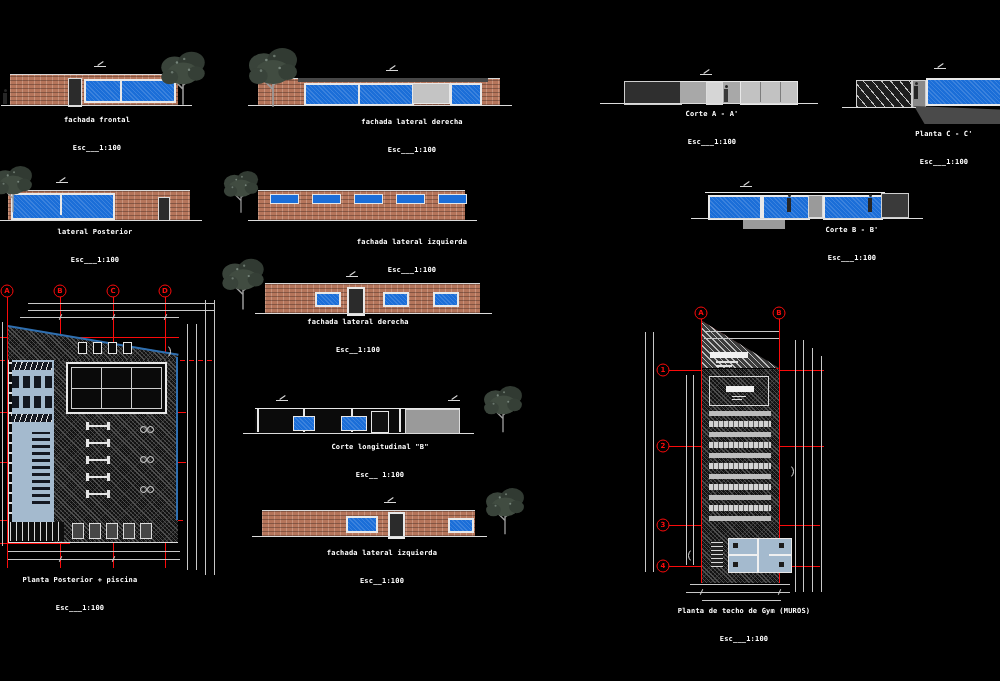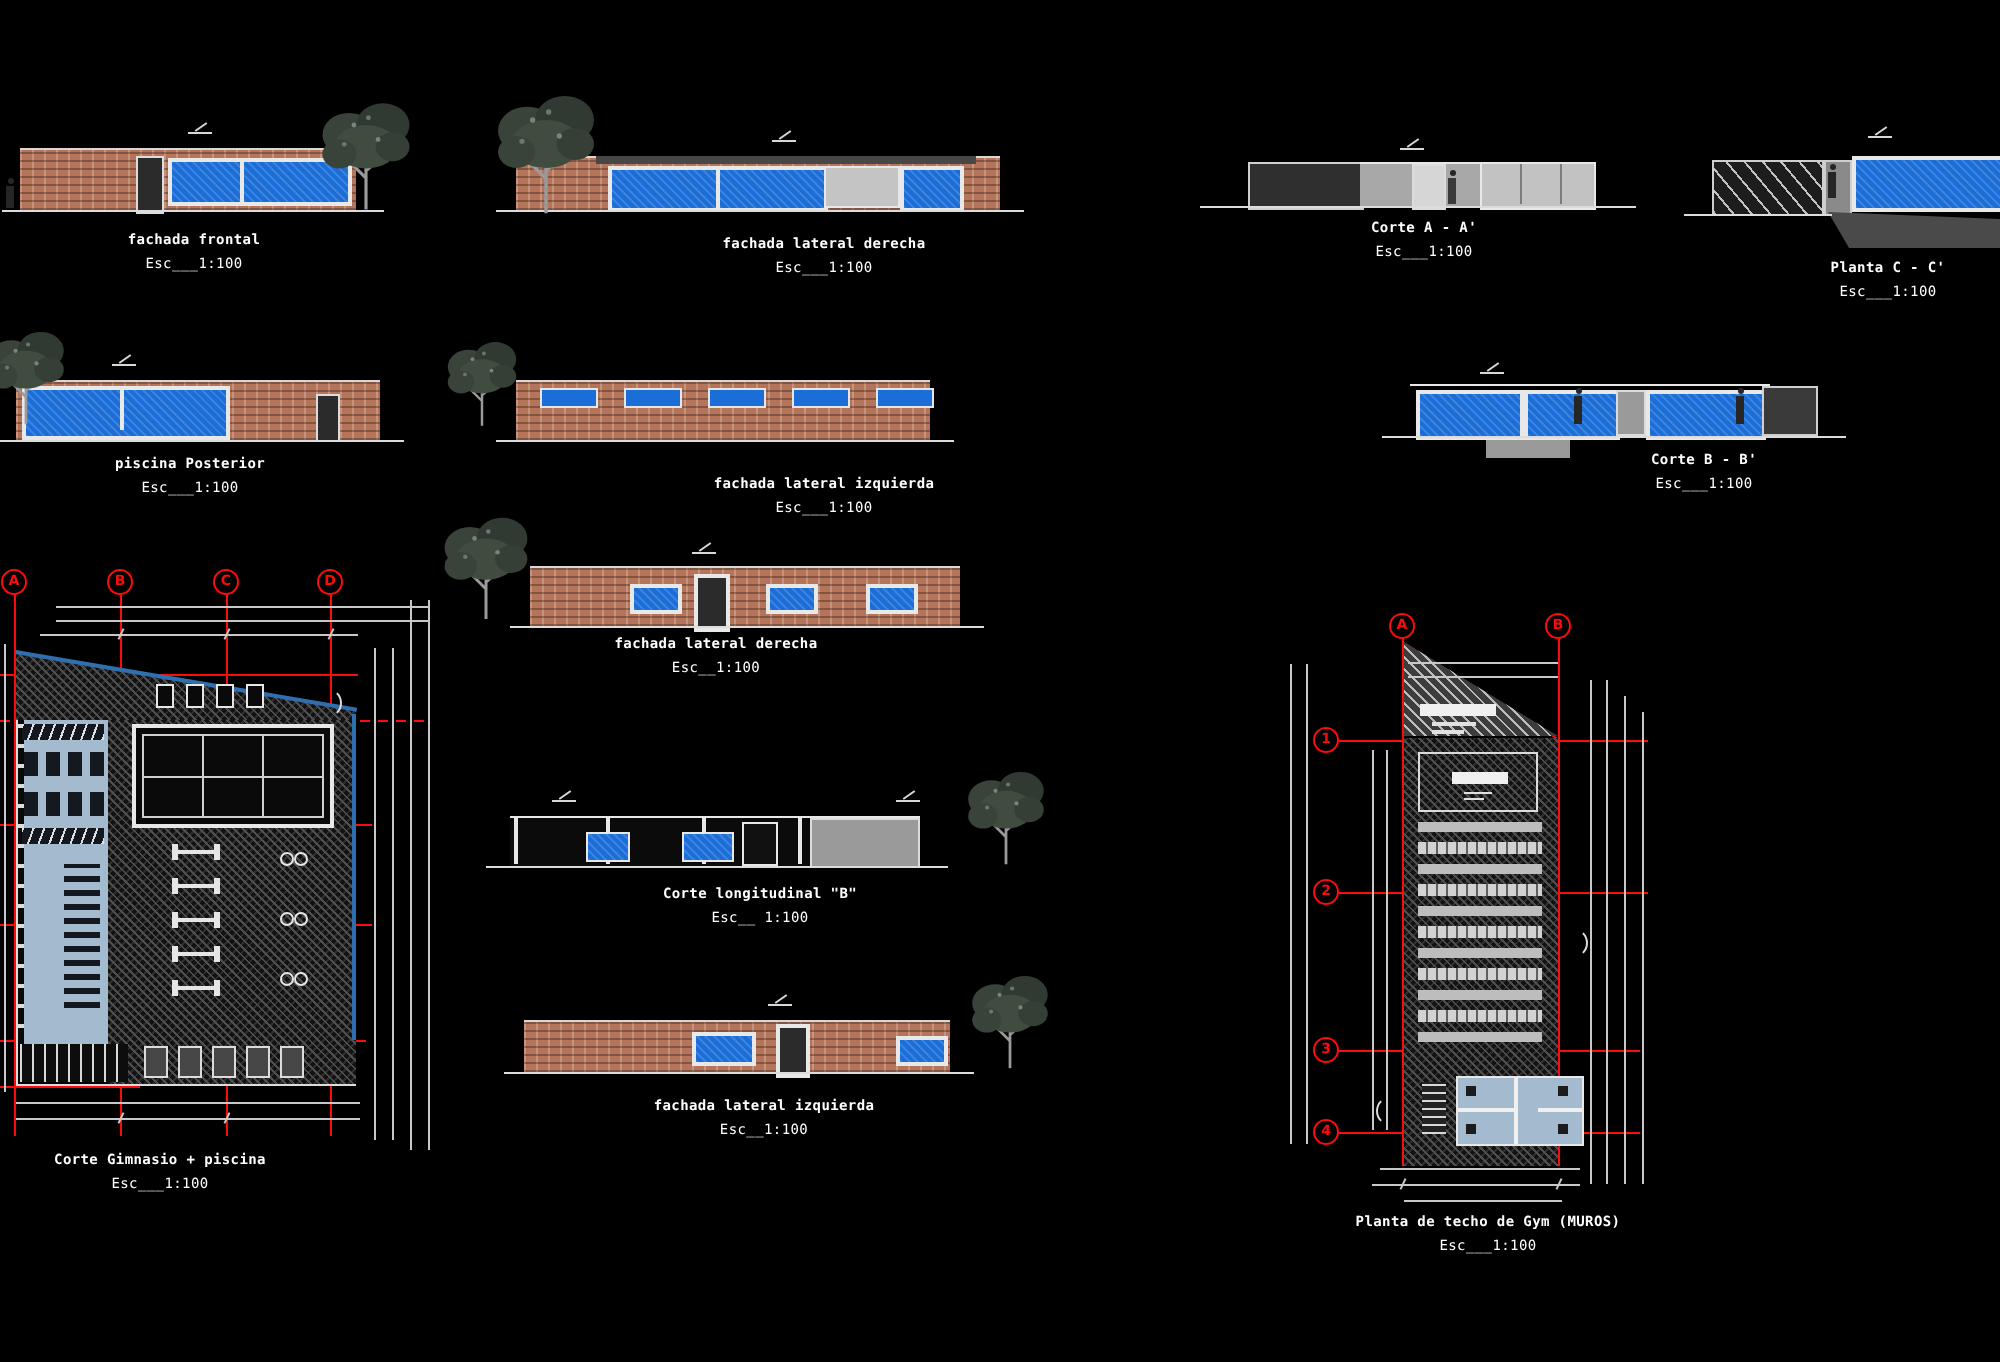--- a/index.html
+++ b/index.html
@@ -34,21 +34,21 @@
   
   .rline{position:absolute;background:#fb0b0b;}
   .rdash{position:absolute;height:1px;background:repeating-linear-gradient(90deg,#fb0b0b 0 5px,transparent 5px 9px);}
   .rdiag{position:absolute;height:1px;background:#fb0b0b;transform-origin:0 0;}
   .gmark{position:absolute;width:11px;height:11px;border:1px solid #fb0b0b;border-radius:50%;
     color:#fb0b0b;font:bold 7px "DejaVu Sans",sans-serif;line-height:11px;text-align:center;
     transform:translate(-50%,-50%);background:#000;z-index:5;}
   
   .lbl{position:absolute;color:#fff;font:bold 7px "DejaVu Sans Mono",monospace;
     text-align:center;transform:translateX(-50%);white-space:nowrap;letter-spacing:.2px;z-index:6;}
-  .lbl .scale{margin-top:4px;font-weight:normal;}
+  .lbl .scale{margin-top:20px;font-weight:bold;}
   
   .person{position:absolute;width:4px;background:#262626;}
   .person::before{content:"";position:absolute;top:-4px;left:.5px;width:3px;height:3px;border-radius:50%;background:#262626;}
   .tree{position:absolute;z-index:4;}
   
   .pool{position:absolute;border:2px solid #e8e8e8;background:#0a0a0a;}
   .pool-in{position:absolute;inset:3px;border:1px solid #cfcfcf;}
   .pv{position:absolute;top:0;bottom:0;width:1px;background:#cfcfcf;}
   .ph{position:absolute;left:0;right:0;height:1px;background:#cfcfcf;}
   .zig{position:absolute;background:repeating-linear-gradient(110deg,#e0e0e0 0 1px,#141821 1px 5px);}
@@ -173,21 +173,21 @@
     <div class="wline" style="left:53px;top:194px;"></div>
     <div class="wline" style="left:52px;top:4px;width:2px;height:21px;background:#e8e8e8;position:absolute;"></div>
     <div class="door-dark" style="left:150px;top:7px;width:10px;height:22px;"></div>
     <div class="baseline" style="left:-8px;right:-12px;bottom:-1px;"></div>
   </div>
   <svg class="tree" style="left:-8px;top:162px;width:42px;height:52px" viewBox="0 0 40 48">
       <use href="#tree-sym"></use>
     </svg>
   <div class="lvl" style="left:56px;top:182px;"></div>
   <div class="lbl" style="left:95px;top:228px;">
-    <div>piscina Posterior</div>
+    <div>lateral Posterior</div>
     <div class="scale">Esc___1:100</div>
   </div>
 
   <div class="abs" style="left:258px;top:190px;width:207px;height:30px;">
     <div class="brick" style="inset:0;border-top:1px solid #d8d8d8;"></div>
     <div class="swin-row" style="left:12px;top:4px;">
         <div class="swin"></div>
         <div class="swin alt"></div>
         <div class="swin"></div>
         <div class="swin alt"></div>
@@ -350,21 +350,21 @@
   <div class="wline" style="left:187px;top:324px;width:1px;height:246px;"></div>
   <div class="wline" style="left:196px;top:324px;width:1px;height:246px;"></div>
   <div class="wline" style="left:205px;top:300px;width:1px;height:275px;"></div>
   <div class="wline" style="left:214px;top:300px;width:1px;height:275px;"></div>
   <div class="wline" style="left:2px;top:322px;width:1px;height:224px;"></div>
   <div class="wline" style="left:8px;top:551px;width:172px;height:1px;"></div>
   <div class="wline" style="left:8px;top:559px;width:172px;height:1px;"></div>
   <div class="tk" style="left:60px;top:556px;"></div>
   <div class="tk" style="left:113px;top:556px;"></div>
   <div class="lbl" style="left:80px;top:576px;">
-    <div>Corte Gimnasio + piscina</div>
+    <div>Planta Posterior + piscina</div>
     <div class="scale">Esc___1:100</div>
   </div>
 
   <div class="gmark" style="left:701px;top:313px;">A</div>
   <div class="gmark" style="left:779px;top:313px;">B</div>
   <div class="gmark" style="left:663px;top:370px;">1</div>
   <div class="gmark" style="left:663px;top:446px;">2</div>
   <div class="gmark" style="left:663px;top:525px;">3</div>
   <div class="gmark" style="left:663px;top:566px;">4</div>
   <div class="rline" style="left:701px;top:319px;width:1px;height:264px;"></div>

